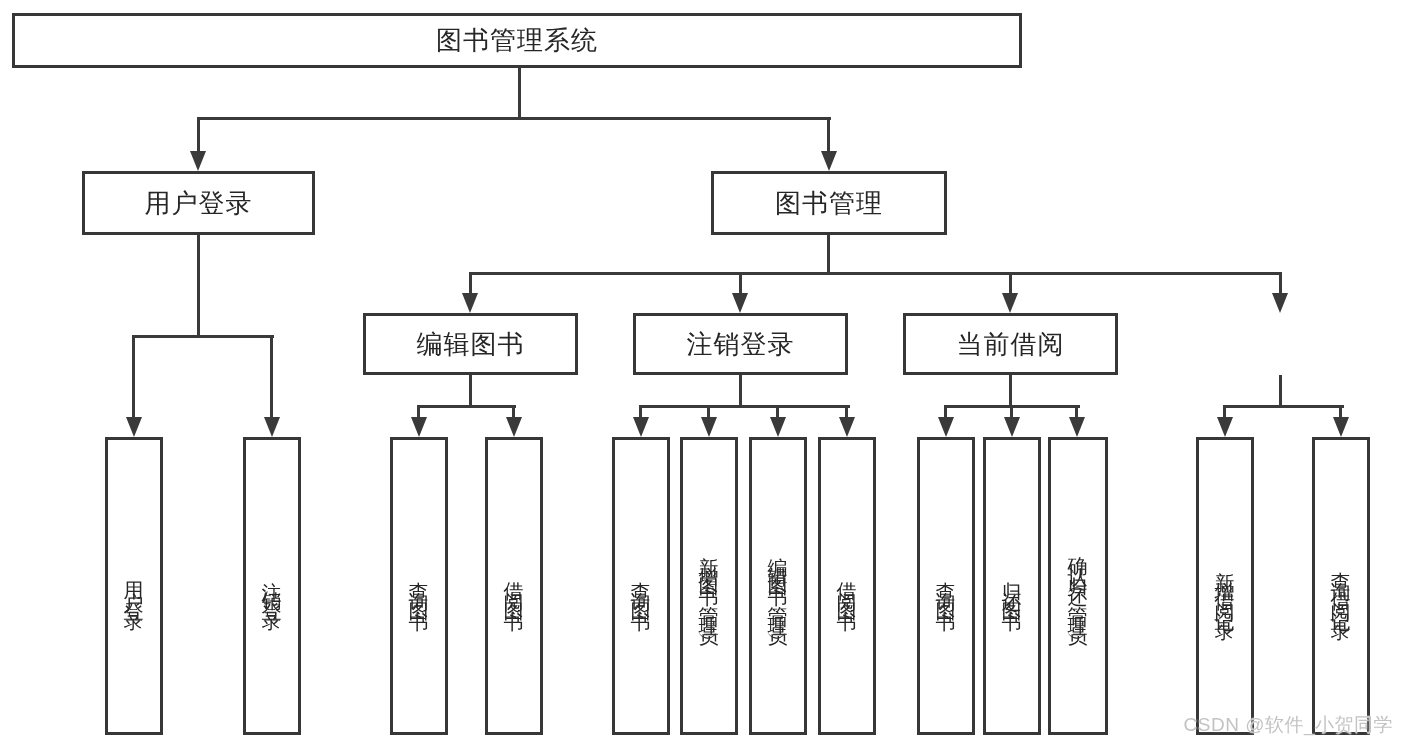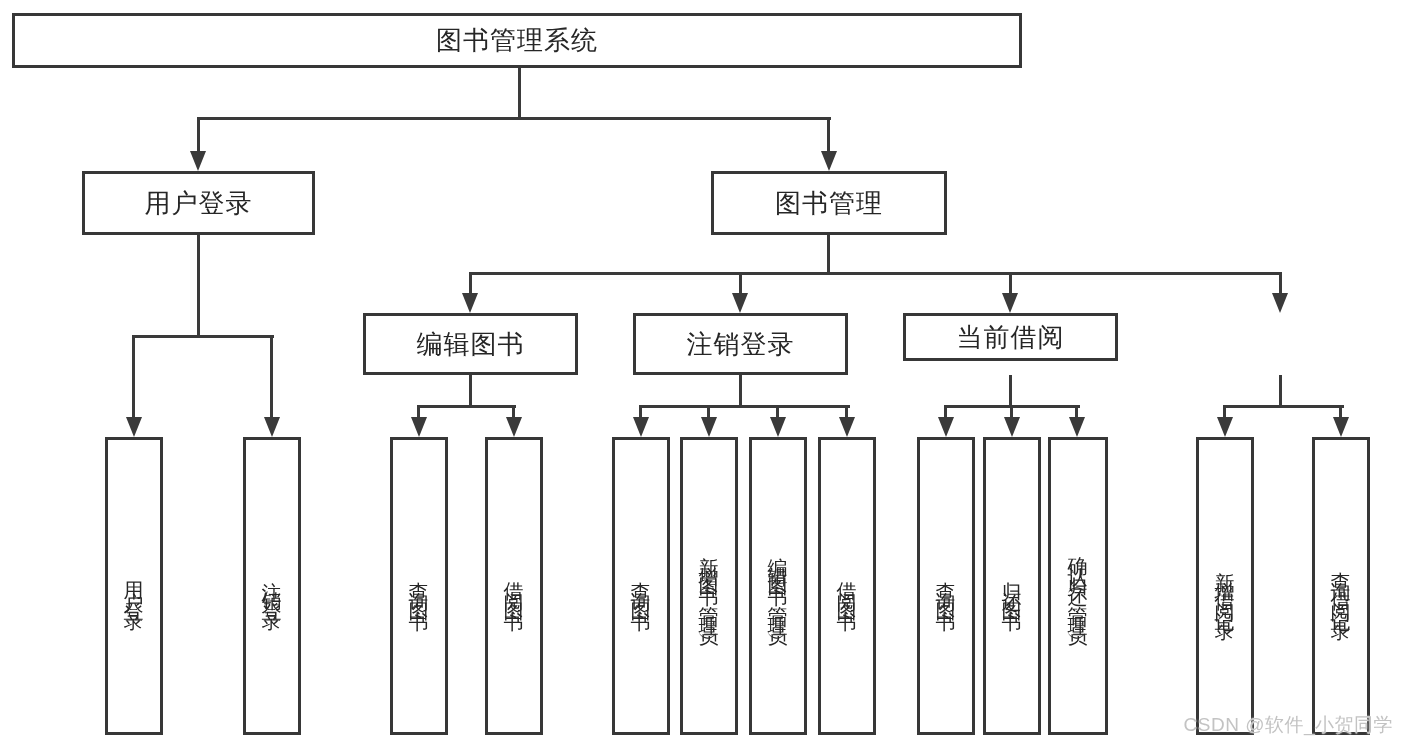--- a/index.html
+++ b/index.html
@@ -63,21 +63,21 @@
   </div>
 
   <div class="box" style="left:363px;top:313px;width:215px;height:62px;">
     <span class="hlabel">编辑图书</span>
   </div>
 
   <div class="box" style="left:633px;top:313px;width:215px;height:62px;">
     <span class="hlabel">注销登录</span>
   </div>
 
-  <div class="box" style="left:903px;top:313px;width:215px;height:48px;">
+  <div class="box" style="left:903px;top:313px;width:215px;height:62px;">
     <span class="hlabel">当前借阅</span>
   </div>
 
 
   <div class="box vbox" style="left:105px;top:437px;width:58px;height:298px;">
     <span class="vlabel">用户登录</span>
   </div>
 
   <div class="box vbox" style="left:243px;top:437px;width:58px;height:298px;">
     <span class="vlabel">注销登录</span>

